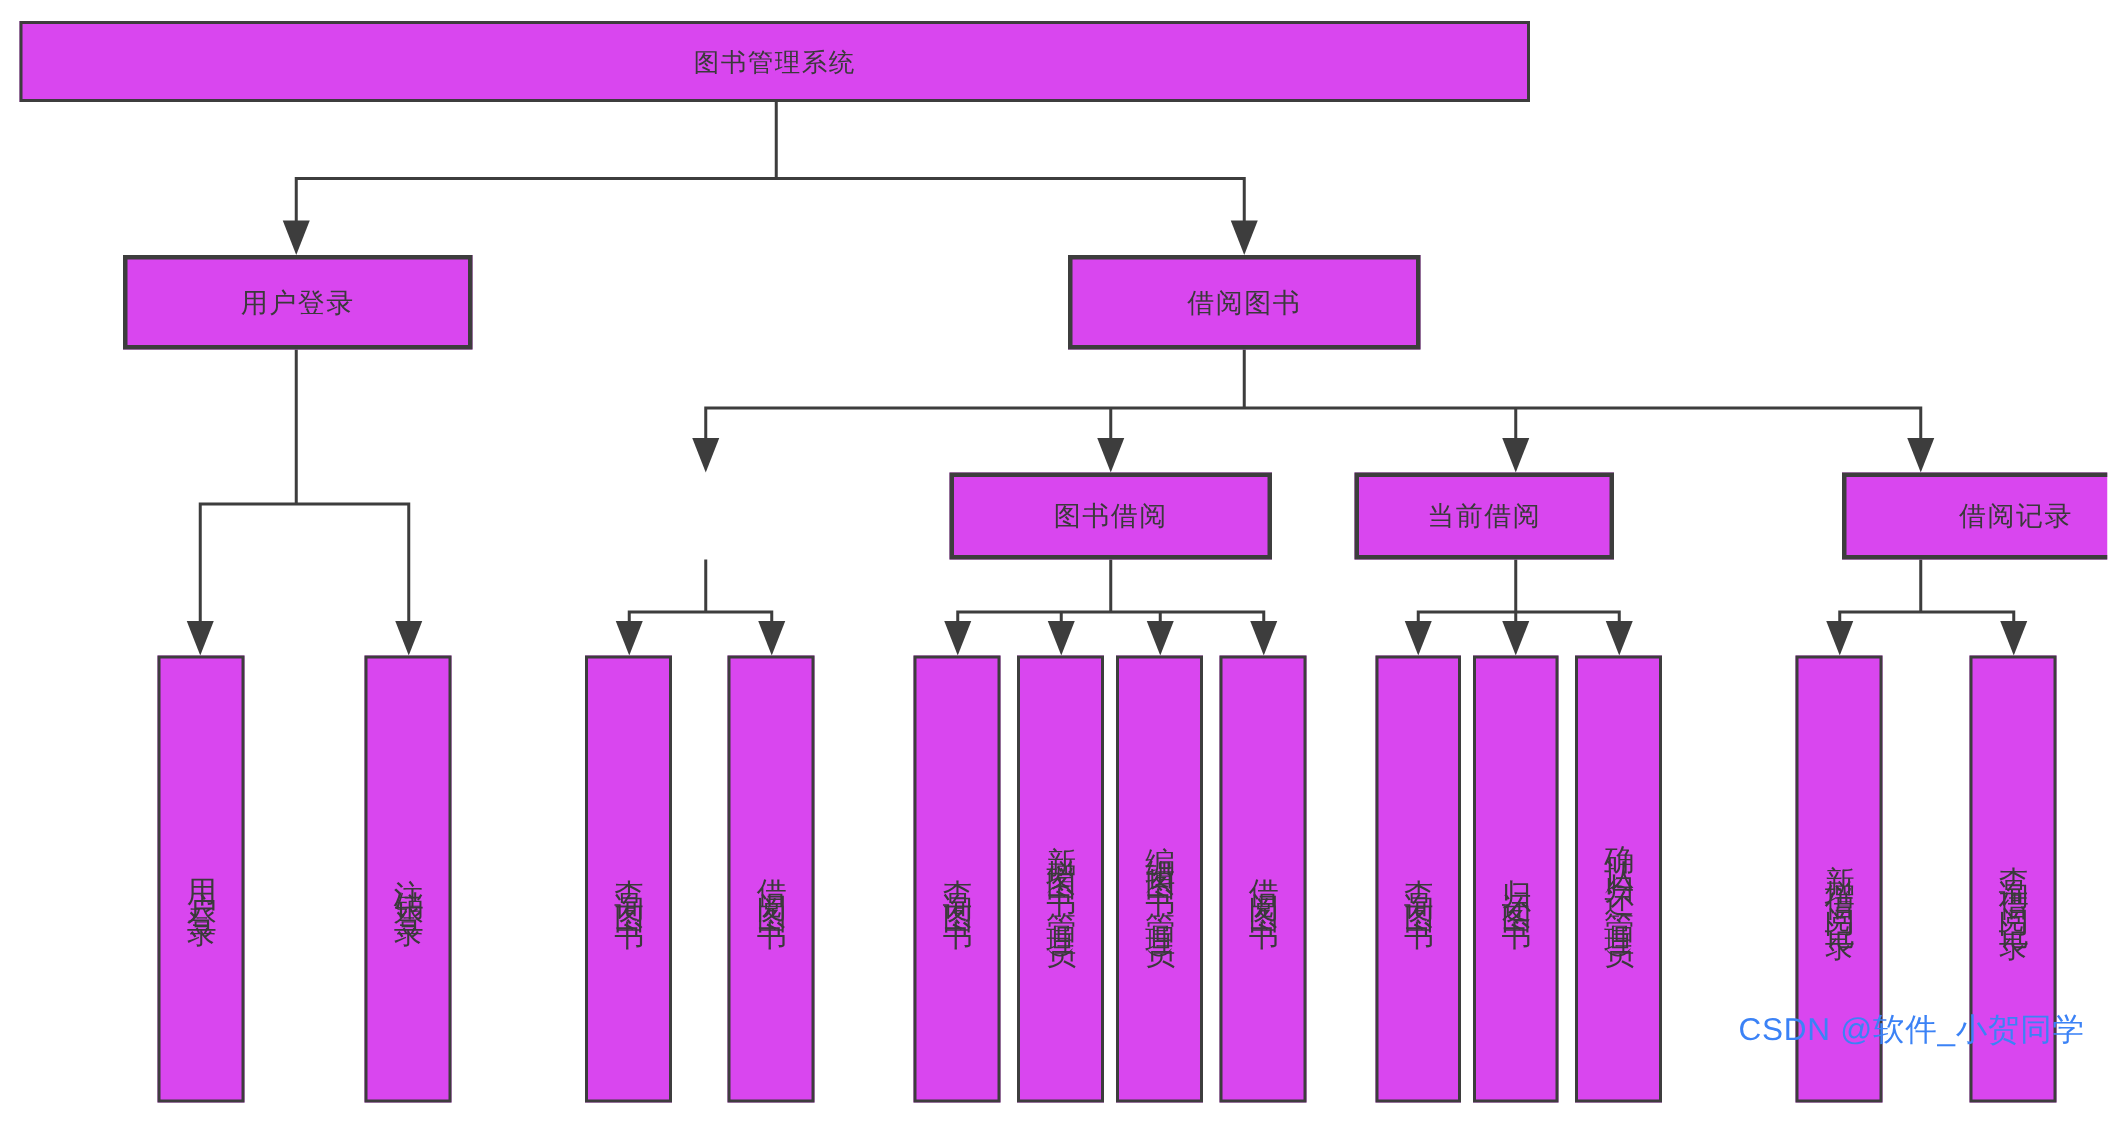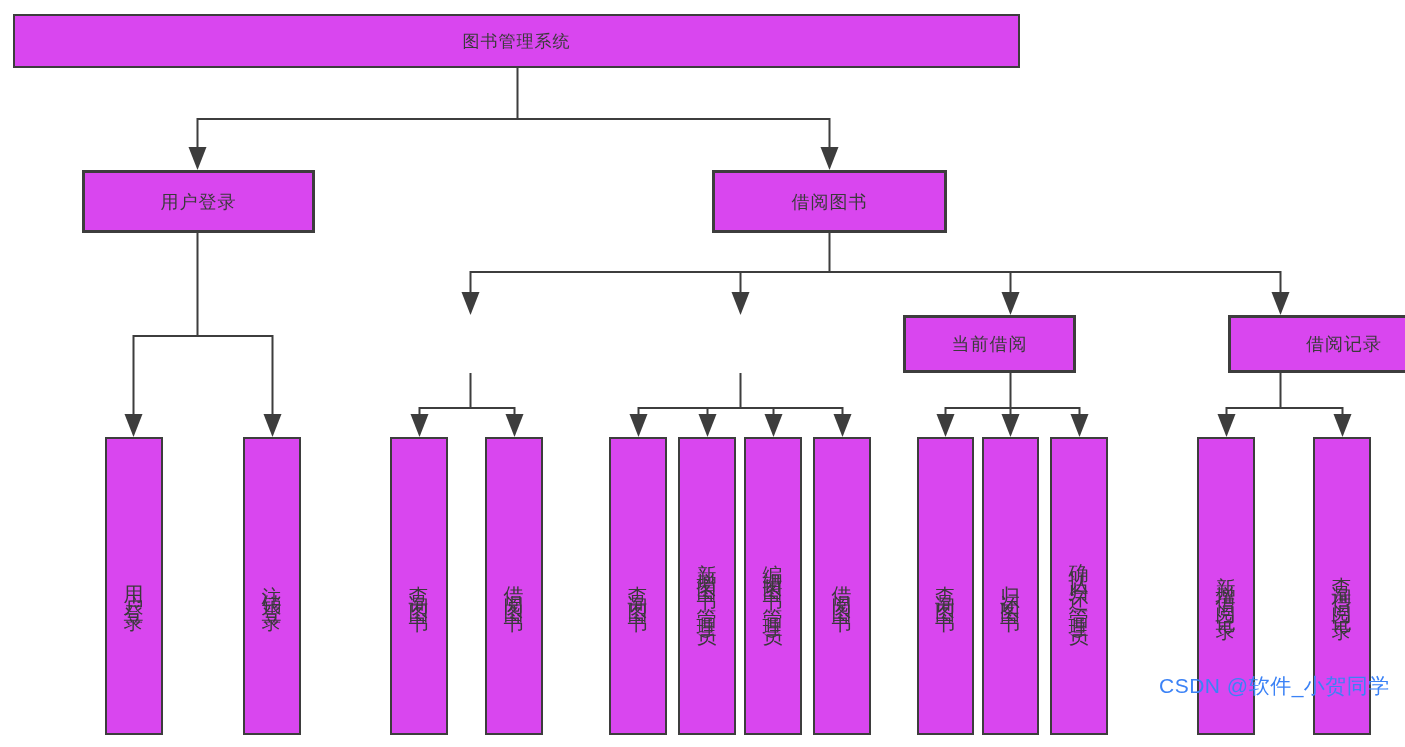--- a/index.html
+++ b/index.html
@@ -85,20 +85,21 @@
       <polygon points="1217.5,414 1235.5,414 1226.5,437"></polygon>
       <polygon points="1333.5,414 1351.5,414 1342.5,437"></polygon>
     </g>
   </svg>
 
   <div class="node h root" style="left:13px; top:14px; width:1007px; height:54px">图书管理系统</div>
 
   <div class="node h lvl" style="left:82px; top:170px; width:233px; height:63px">用户登录</div>
   <div class="node h lvl" style="left:712px; top:170px; width:235px; height:63px">借阅图书</div>
 
+  <div class="node h lvl" style="left:633px; top:315px; width:215px; height:58px">图书借阅</div>
   <div class="node h lvl" style="left:903px; top:315px; width:173px; height:58px">当前借阅</div>
   <div class="node h lvl" style="left:1228px; top:315px; width:232px; height:58px">借阅记录</div>
 
   <div class="node v" style="left:105px; top:437px; width:58px; height:298px">用户登录</div>
   <div class="node v" style="left:243px; top:437px; width:58px; height:298px">注销登录</div>
 
   <div class="node v" style="left:390px; top:437px; width:58px; height:298px">查询图书</div>
   <div class="node v" style="left:485px; top:437px; width:58px; height:298px">借阅图书</div>
 
   <div class="node v" style="left:609px; top:437px; width:58px; height:298px">查询图书</div>

